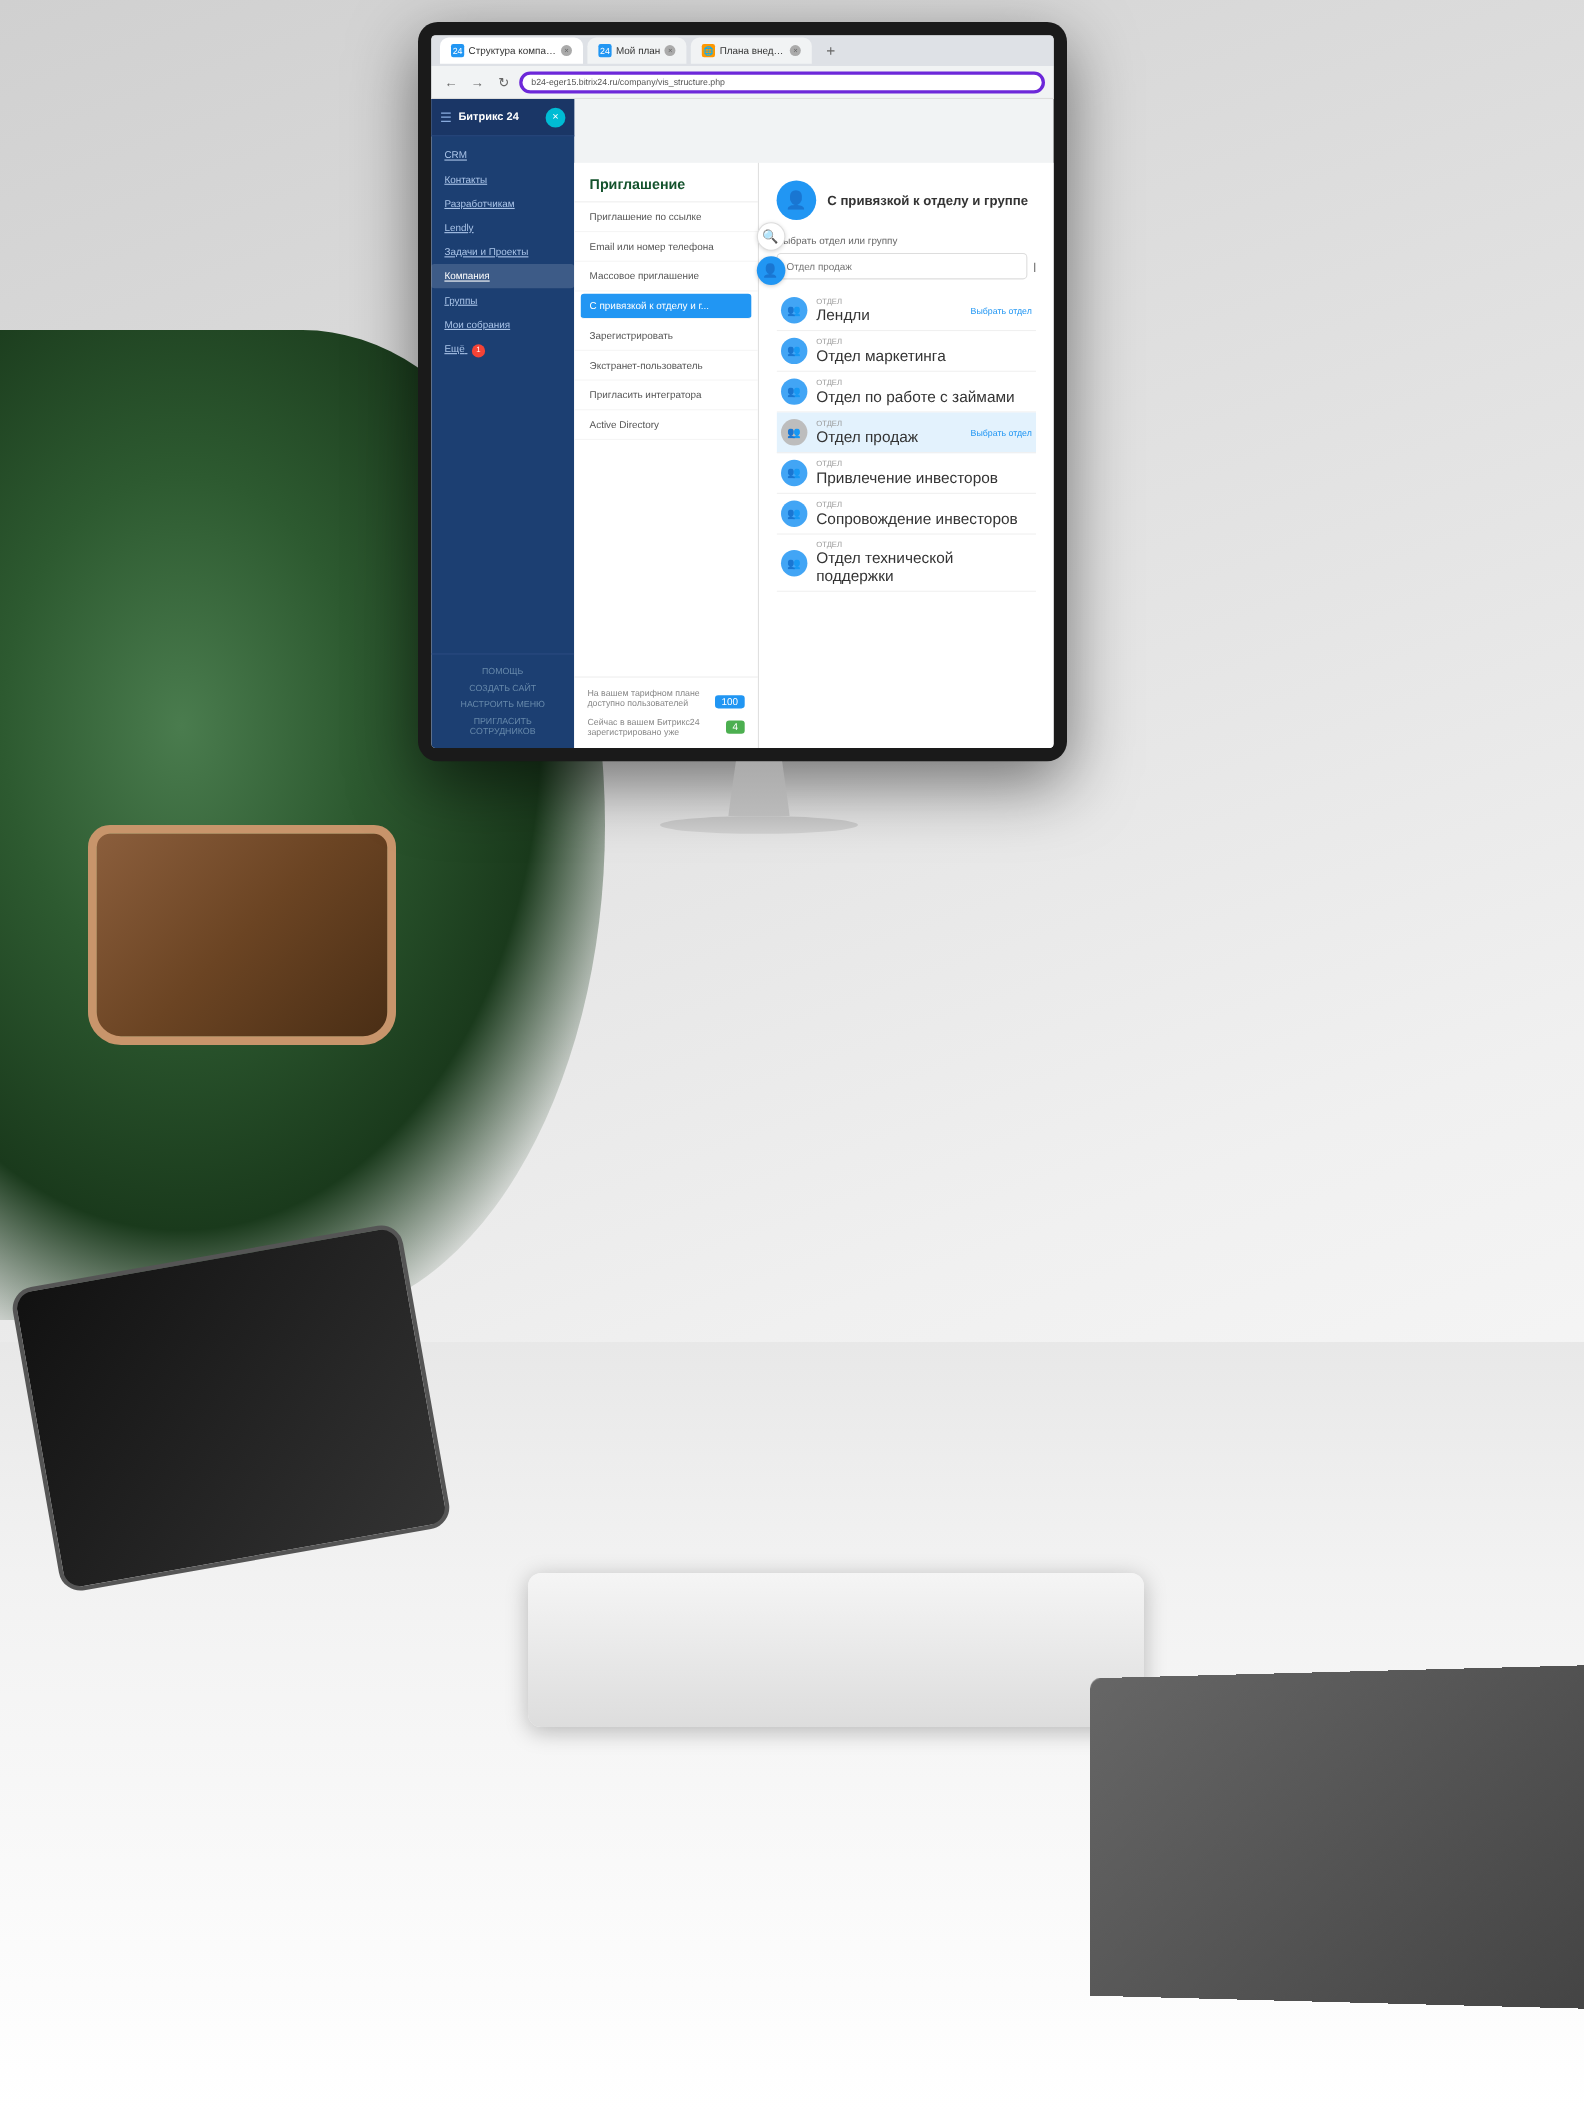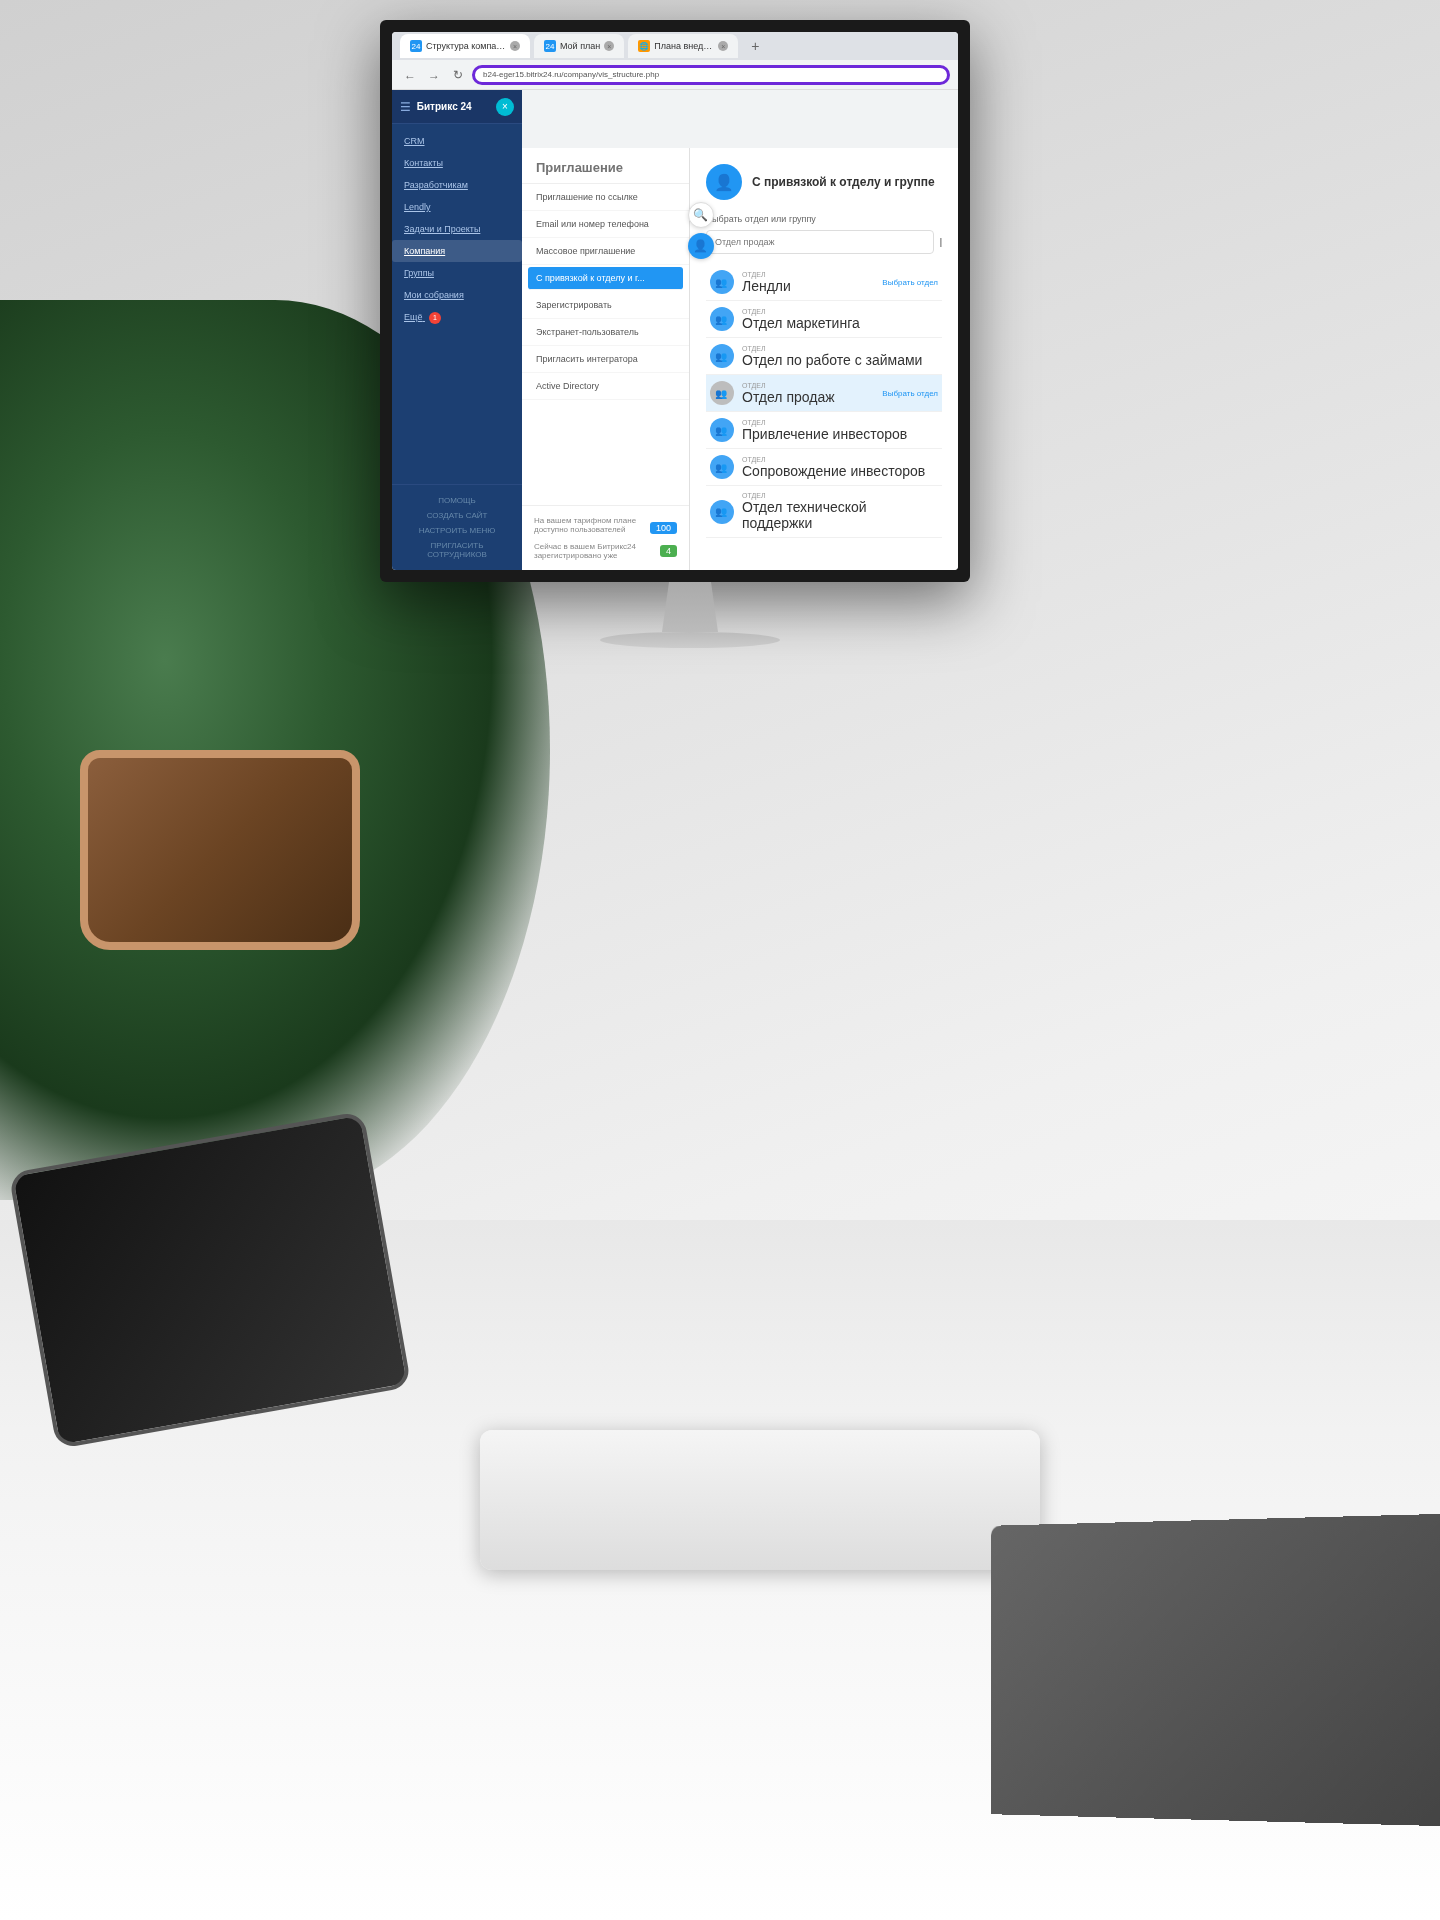--- a/index.html
+++ b/index.html
@@ -61,23 +61,23 @@
       width: 380px;
       height: 280px;
       background: #1a1a1a;
       border-radius: 15px;
       transform: rotate(-8deg);
       border: 3px solid #444;
     }
 
     .monitor-screen-outer {
       width: 590px;
-      height: 562px;
+      height: 672px;
       background: #1a1a1a;
-      border-radius: 6px;
+      border-radius: 18px;
       padding: 12px;
       box-shadow: 0 20px 60px rgba(0,0,0,0.5);
     }
 
     .monitor-screen {
       width: 100%;
       height: 100%;
       background: #fff;
       border-radius: 4px;
       overflow: hidden;
@@ -294,21 +294,21 @@
       background: #fff;
       border-right: 1px solid #e0e0e0;
       z-index: 20;
       display: flex;
       flex-direction: column;
     }
 
     .invitation-title {
       font-size: 13px;
       font-weight: bold;
-      color: #737373;
+      color: #14532d;
       padding: 12px 14px 8px;
       border-bottom: 1px solid #eee;
     }
 
     .invitation-menu {
       flex: 1;
       overflow-y: auto;
     }
 
     .invitation-menu-item {

